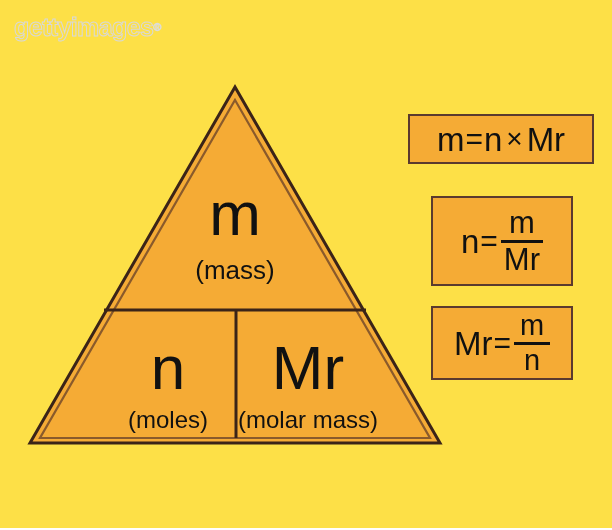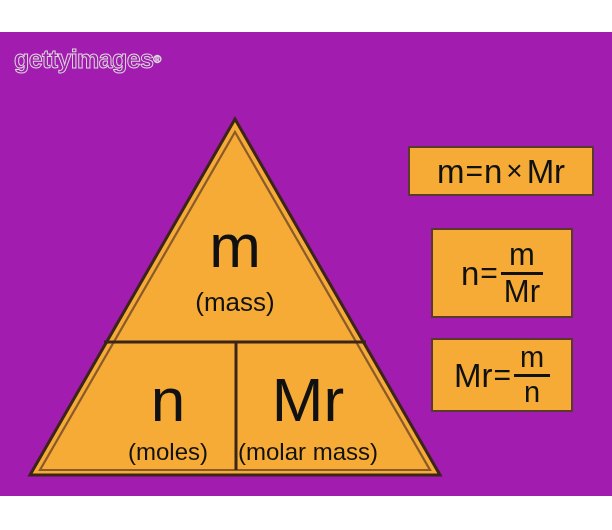--- a/index.html
+++ b/index.html
@@ -6,24 +6,23 @@
     margin: 0;
     padding: 0;
     background: #ffffff;
   }
   body {
     font-family: "Liberation Sans", sans-serif;
   }
   #stage {
     position: relative;
     width: 612px;
-    height: 464px;
-    background: #a21caf;
+    height: 528px;
+    background: #fde047;
     overflow: hidden;
-    margin-top: 32px;
   }
 
   
   #watermark {
     position: absolute;
     left: 14px;
     top: 12px;
     width: 156px;
     height: 30px;
     display: flex;

